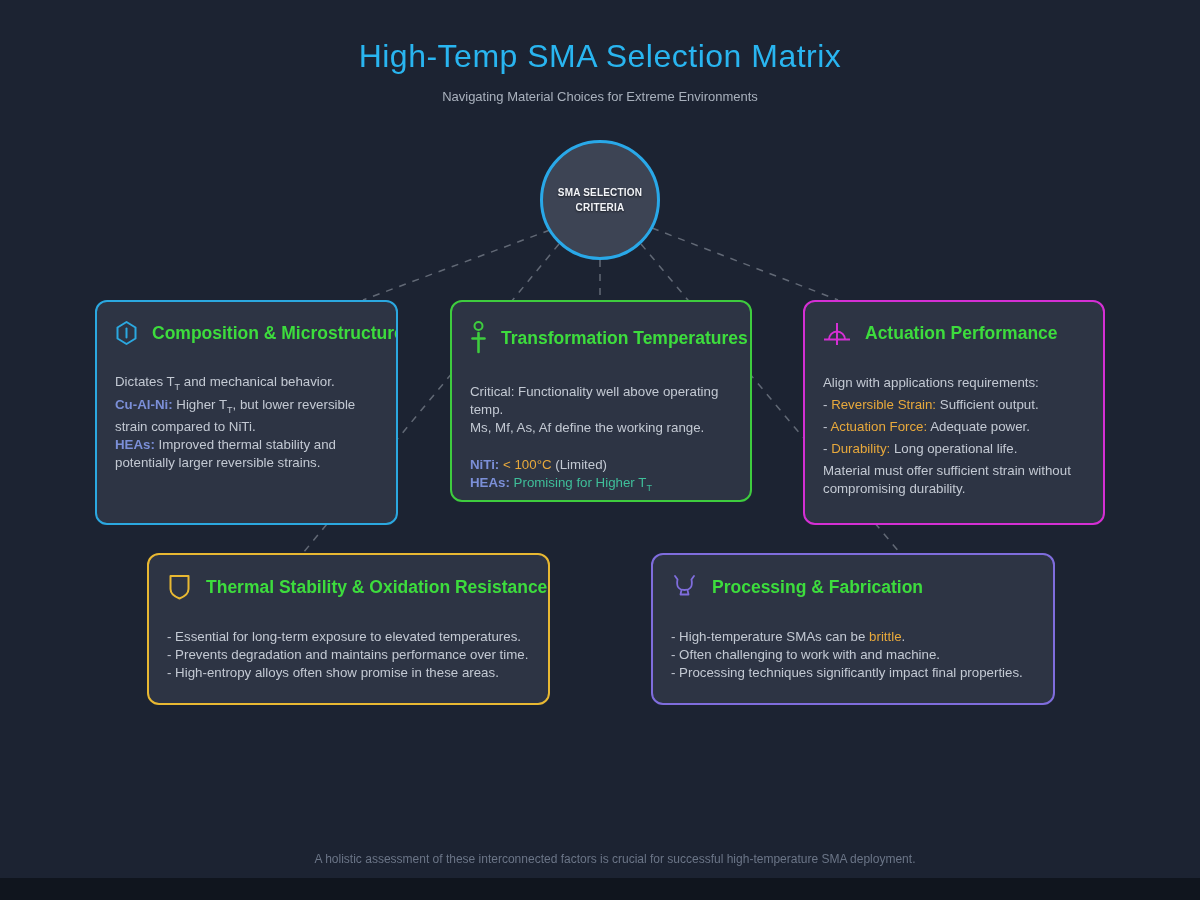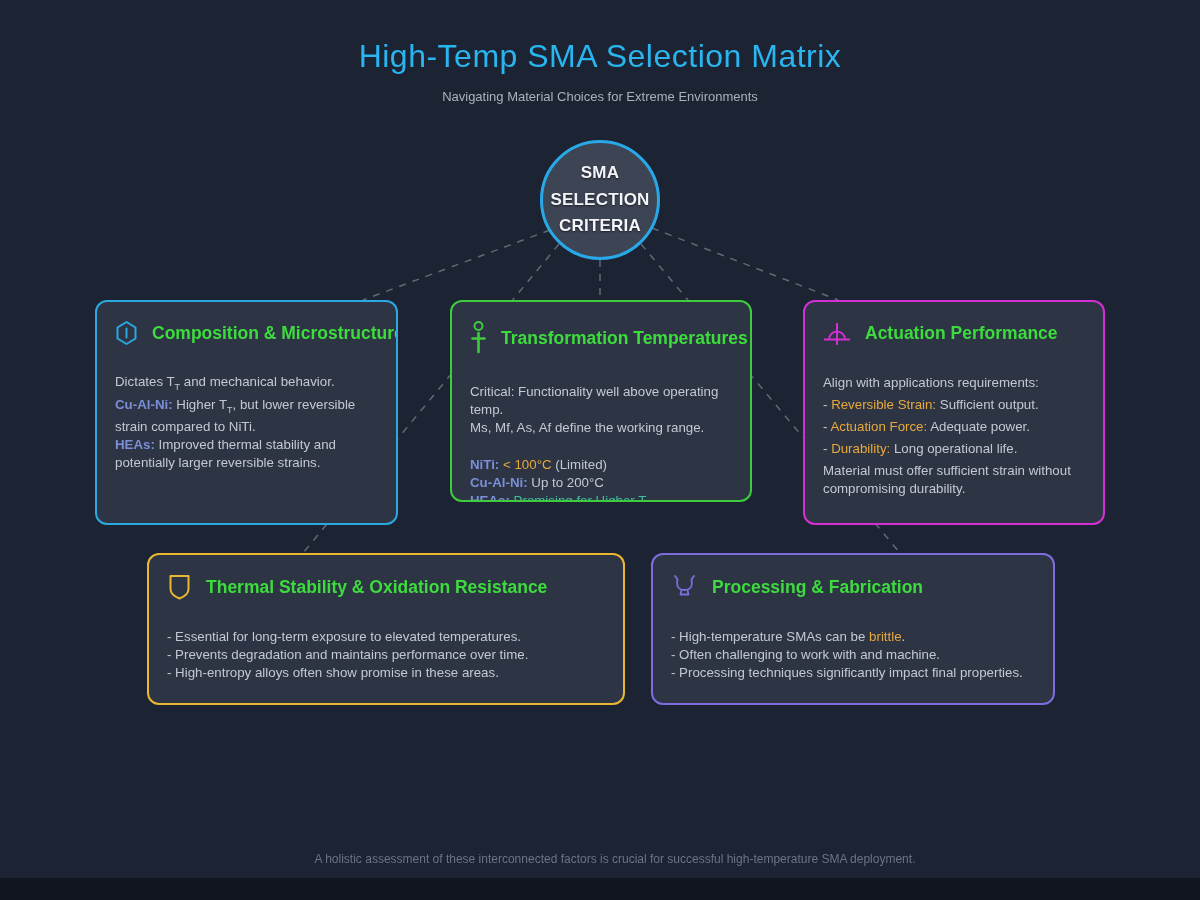--- a/index.html
+++ b/index.html
@@ -22,34 +22,34 @@
     position:absolute; top:852px; left:15px; width:100%; text-align:center;
     font-size:12px; color:#67708280; color:#6b7587;
   }
 
   #connector-layer { position:absolute; left:0; top:0; z-index:1; }
 
   .center-node {
     position:absolute; left:540px; top:140px; width:120px; height:120px; z-index:3;
     border-radius:50%; background:#3d4454; border:3px solid #29a8e8;
     display:flex; flex-direction:column; align-items:center; justify-content:center;
-    color:#f2f4f8; font-weight:bold; font-size:17px; line-height:1.55;
+    color:#f2f4f8; font-weight:bold; font-size:10px; line-height:1.55;
     text-align:center; letter-spacing:0.2px; text-shadow:0 1px 2px rgba(0,0,0,.6);
     box-sizing:border-box;
   }
 
   .node-box {
     position:absolute; z-index:2; box-sizing:border-box;
     background:#2d3444; border:2px solid #888; border-radius:12px;
     padding:16px 18px; overflow:hidden;
   }
   #box-composition { left:95px;  top:300px; width:303px; height:225px; }
   #box-temps       { left:450px; top:300px; width:302px; height:202px; }
   #box-mech        { left:803px; top:300px; width:302px; height:225px; }
-  #box-thermal     { left:147px; top:553px; width:478px; height:152px; }
+  #box-thermal     { left:147px; top:553px; width:403px; height:152px; }
   #box-processing  { left:651px; top:553px; width:404px; height:152px; }
 
   .node-head { display:flex; align-items:center; gap:14px; margin:2px 0 27px 0; }
   .node-head h2 {
     margin:0; font-size:17.5px; font-weight:bold; color:#3ddc3d; white-space:nowrap;
   }
   .node-icon { flex:0 0 auto; display:inline-flex; align-items:center; }
 
   .node-body { font-size:13.3px; color:#c3c9d3; line-height:18px; }
   .node-body p { margin:0; }
@@ -108,21 +108,20 @@
           <line x1="2.5" y1="18.5" x2="14.5" y2="18.5" stroke="currentColor" stroke-width="2.6" stroke-linecap="round"></line>
         </svg>
       </span>
       <h2>Transformation Temperatures (T</h2>
     </div>
     <div class="node-body">
         <p><span>Critical: Functionality well above operating temp.</span></p>
         <p><span>Ms, Mf, As, Af define the working range.</span></p>
         <div class="spacer"></div>
         <p><span class="c-blue">NiTi:</span><span class="c-orange"> &lt; 100°C</span><span> (Limited)</span></p>
-        <p><span class="c-blue">Cu-Al-Ni:</span><span> Up to 200°C</span></p>
         <p><span class="c-blue">HEAs:</span><span class="c-teal"> Promising for Higher T</span><sub class="c-teal">T</sub></p>
       </div>
   </div>
 
   <div class="node-box" id="box-mech" style="border-color: rgb(212, 47, 212);">
     <div class="node-head">
       <span class="node-icon" style="color: rgb(212, 47, 212);">
         <svg width="28" height="27" viewBox="0 0 28 27">
           <line x1="1" y1="19.5" x2="27" y2="19.5" stroke="currentColor" stroke-width="2"></line>
           <path d="M6 19.5 A8 8 0 0 1 22 19.5" fill="none" stroke="currentColor" stroke-width="2"></path>

